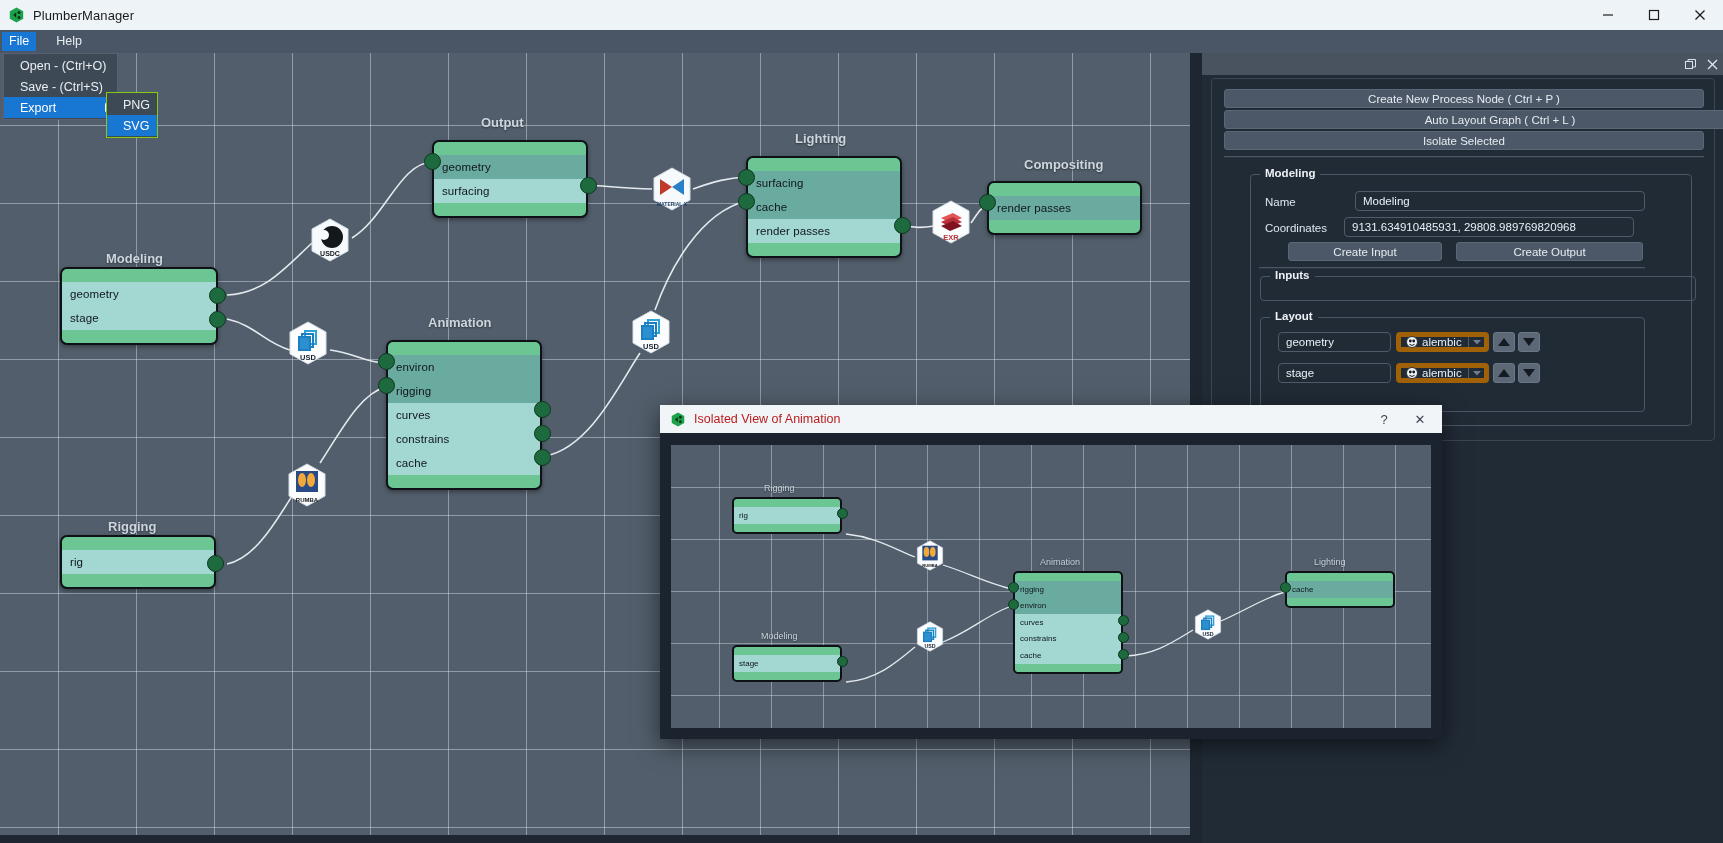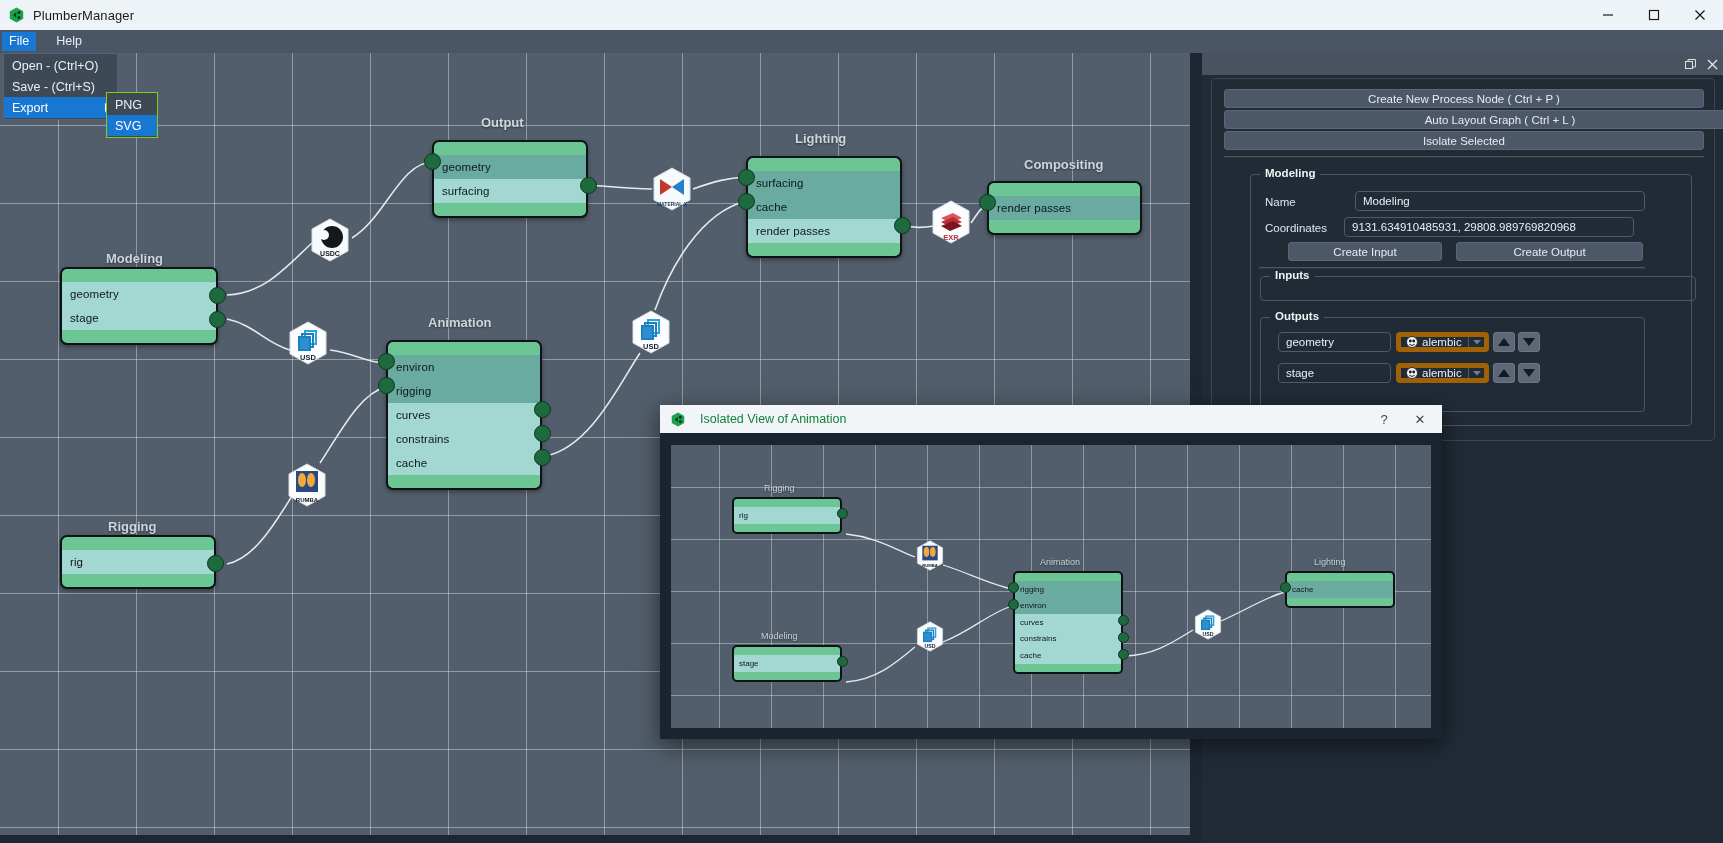--- a/index.html
+++ b/index.html
@@ -34,21 +34,21 @@
   .menu-root.active { background:#1877d2; color:#ffffff; }
   .menu-root.plain { color:#e8edf2;margin-left:13px; }
 
   
   #filemenu {
     position:absolute; left:3px; top:53px; width:115px;
     background:#3e4956; border:1px solid #586273;
     font-size:12.5px; color:#e9eef3; z-index: 60;
     padding: 1px 0;
   }
-  .mi { height:21px; display:flex; align-items:center; padding-left:8px; position:relative; white-space:nowrap;}
+  .mi { height:21px; display:flex; align-items:center; padding-left:16px; position:relative; white-space:nowrap;}
   .mi.sel { background:#1877d2; color:#fff; }
   .mi .arrow { position:absolute; right:6px; top:50%; transform:translateY(-50%); }
   #exportmenu {
     position:absolute; left:106px; top:92px; width:52px;
     background:#3e4956; border:1px solid #84cc16; z-index:61;
     font-size:12.5px; color:#e9eef3; padding:1px 0;
   }
 
   
   #canvas {
@@ -111,21 +111,21 @@
           border-radius:3px; display:flex; align-items:center; justify-content:center; }
   .tri-up   { width:0;height:0;border-left:6px solid transparent;border-right:6px solid transparent;border-bottom:8px solid #131a21;}
   .tri-down { width:0;height:0;border-left:6px solid transparent;border-right:6px solid transparent;border-top:8px solid #131a21;}
 
   
   #dialog { position:absolute; left:660px; top:405px; width:782px; height:334px;
             background:#1b242e; box-shadow:0 6px 22px rgba(0,0,0,.55); z-index:40; }
   #dlg-title { position:absolute; left:0; top:0; width:782px; height:28px; background:#f2f5f8;
                display:flex; align-items:center; }
   #dlg-title .dicon { margin-left:11px; margin-right:9px; display:flex; }
-  #dlg-title .dtxt { font-size:12.5px; color:#15803d;margin-left:6px; }
+  #dlg-title .dtxt { font-size:12.5px; color:#b91c1c; }
   #dlg-title .dbtns { position:absolute; right:4px; top:0; height:28px; display:flex; align-items:center;}
   #dlg-title .dbtn { width:36px; height:28px; display:flex;align-items:center;justify-content:center;
                      color:#3f4752; font-size:13px;}
   #dlg-canvas { position:absolute; left:11px; top:40px; width:760px; height:283px;
                 background:#525e6b;
                 background-image:
                   linear-gradient(to right, rgba(222,230,238,0.42) 1px, transparent 1px),
                   linear-gradient(to bottom, rgba(222,230,238,0.42) 1px, transparent 1px);
                 background-size: 52px 52px; background-position:-4px -10px; overflow:hidden; }
   .dnode { position:absolute; background:#6bc694; border:2px solid #0e1116; border-radius:5px;
@@ -367,21 +367,21 @@
     <div class="bigbtn" style="left:47px; top:163px; width:154px;margin-left:29px;">Create Input</div>
     <div class="bigbtn" style="left:244px; top:163px; width:187px;">Create Output</div>
 
     <div class="hr" style="left:47px; top:188px; width:386px;"></div>
 
     <div class="group" style="left:48px; top:197px; width:436px; height:25px;">
       <div class="glabel">Inputs</div>
     </div>
 
     <div class="group" style="left:48px; top:238px; width:385px; height:95px;">
-      <div class="glabel">Outputs</div>
+      <div class="glabel">Layout</div>
     </div>
 
     <div class="field" style="left:66px; top:253px; width:113px;">geometry</div>
     <div class="combo" style="left:184px; top:253px; width:93px;">
       <span style="margin-left:5px; display:flex;">
         <svg width="12" height="12" viewBox="0 0 12 12">
             <circle cx="6" cy="6" r="5.5" fill="#f2f5f8" stroke="#2c333c"></circle>
             <circle cx="4.3" cy="5" r="1.4" fill="#15181b"></circle>
             <circle cx="7.7" cy="5" r="1.4" fill="#15181b"></circle>
             <path d="M3.4 8.3 Q6 10.6 8.6 8.3" stroke="#15181b" fill="none" stroke-width="1"></path>

